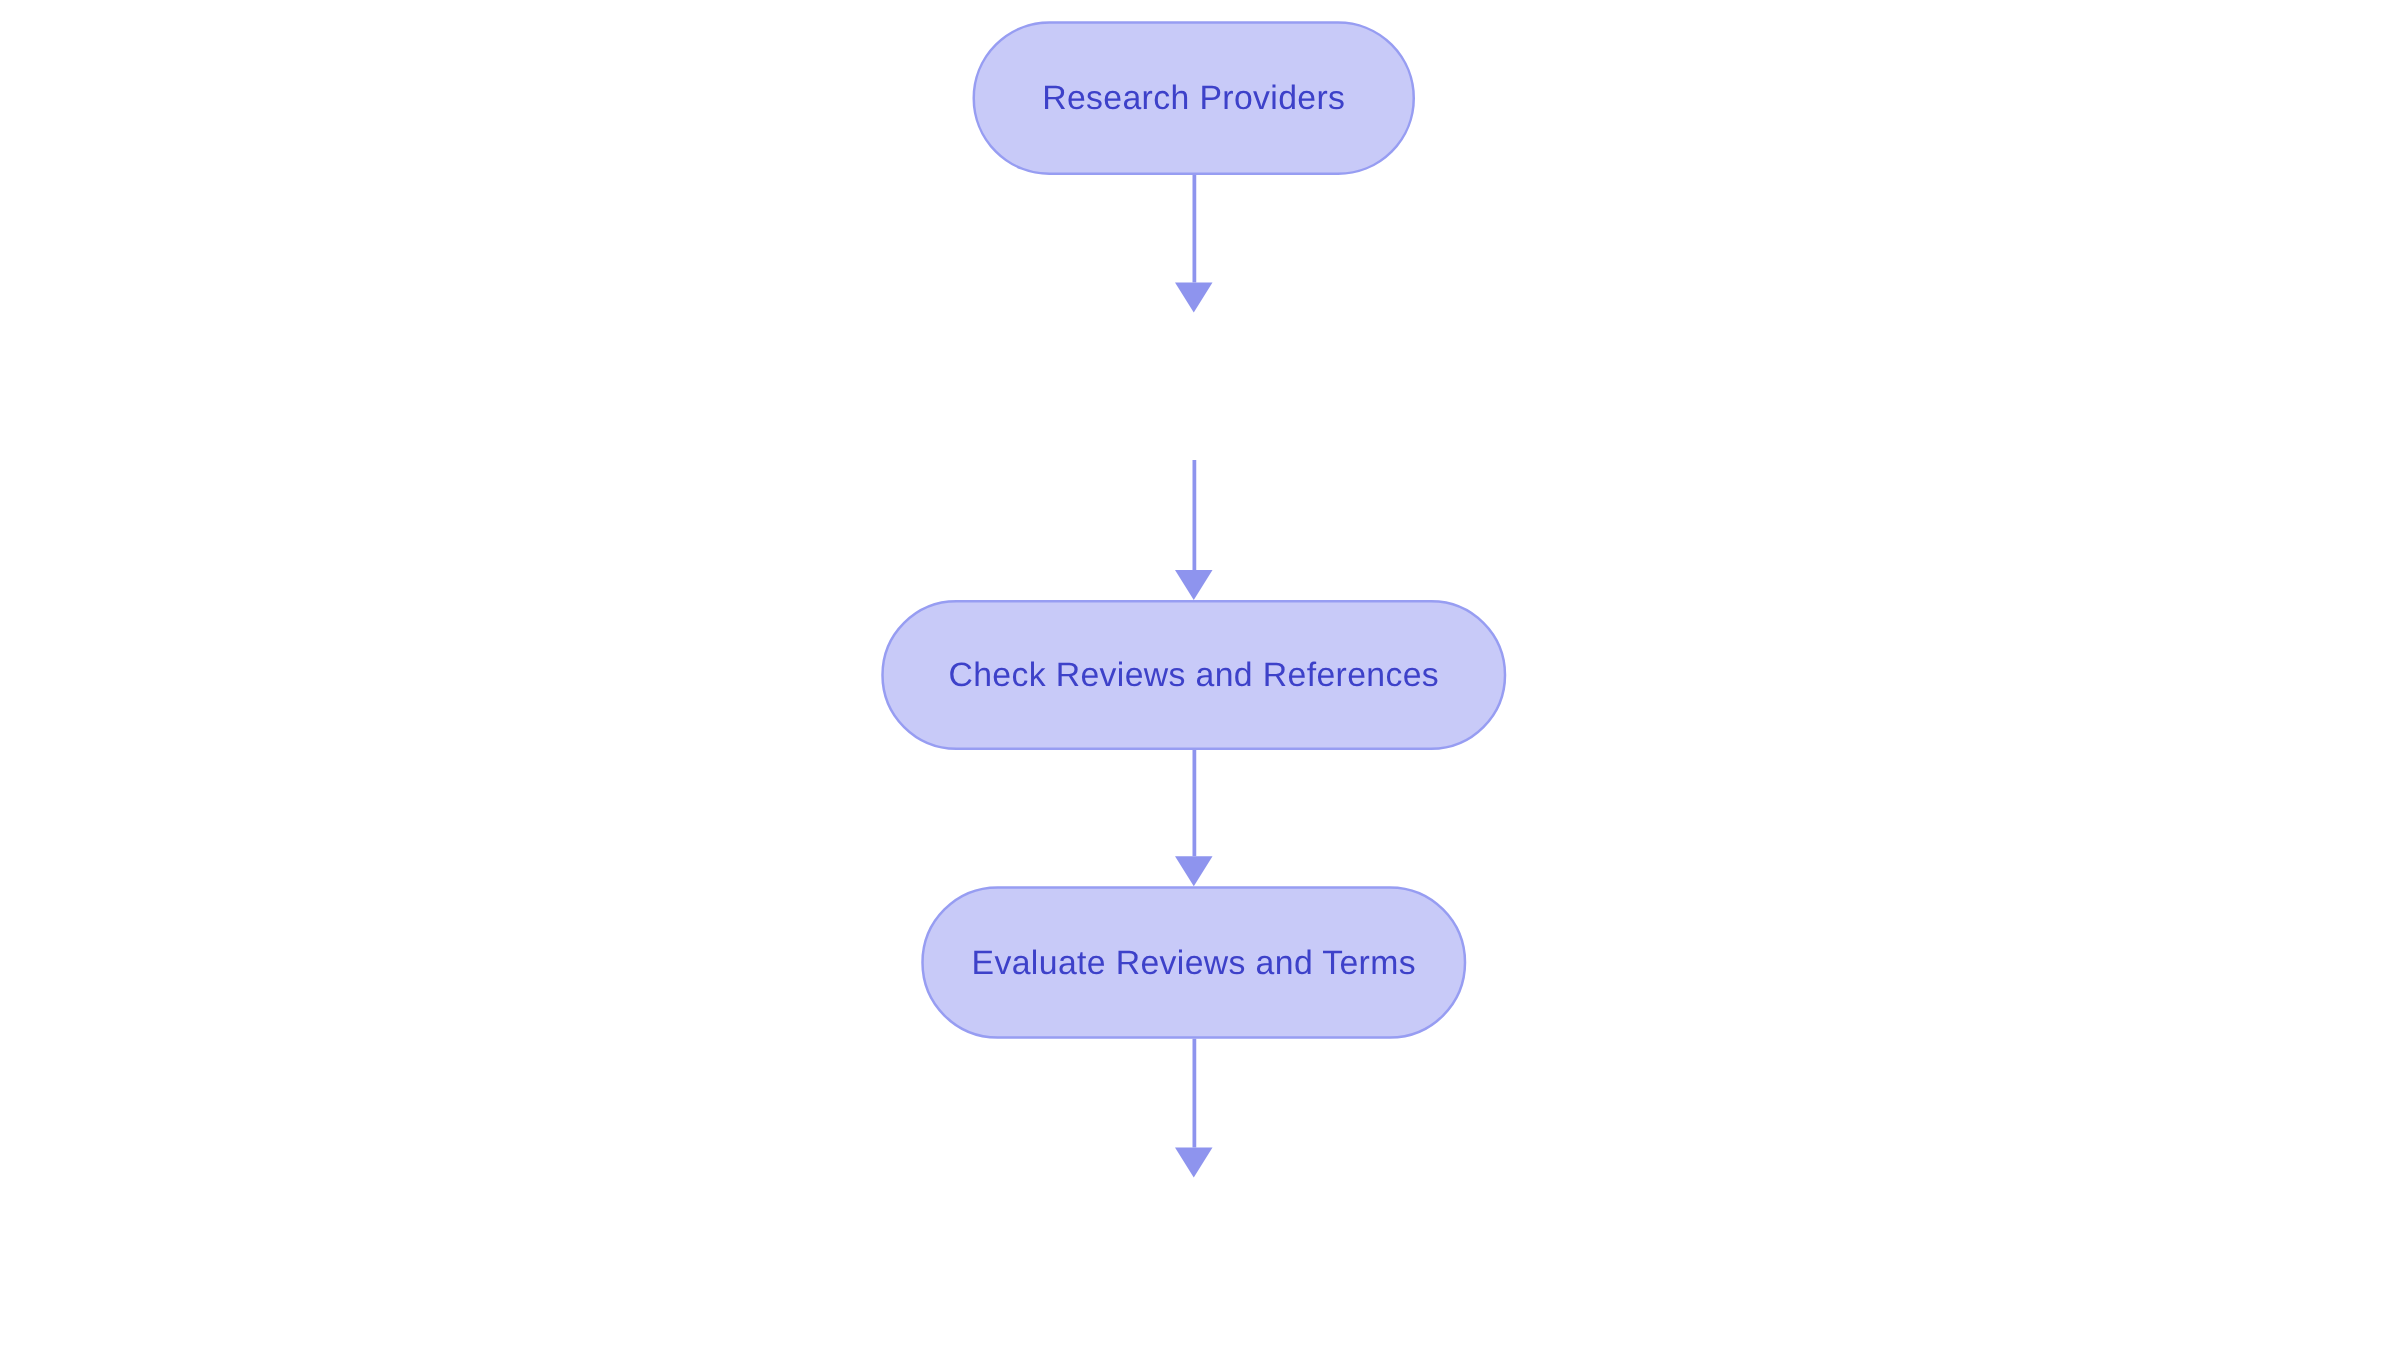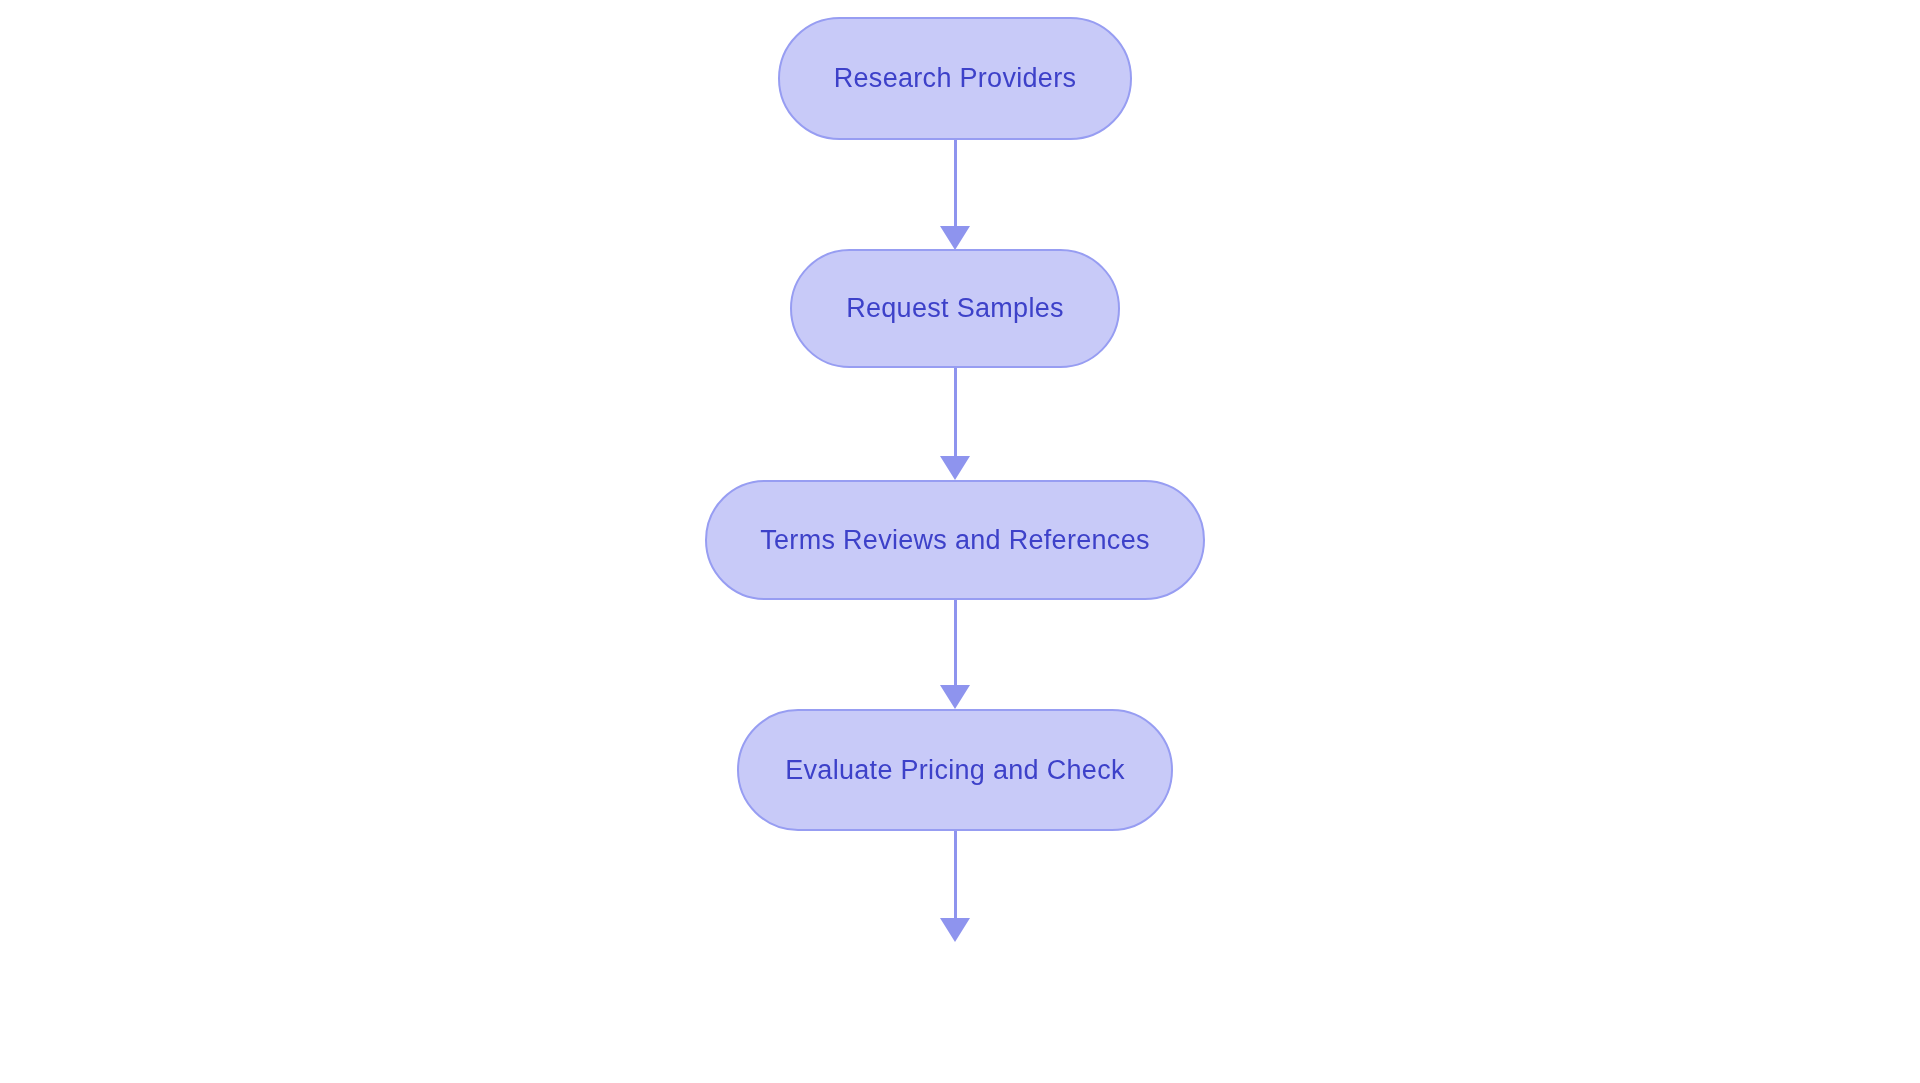--- a/index.html
+++ b/index.html
@@ -59,40 +59,37 @@
 
   <div class="node" style="left:778px; top:17px; width:354px; height:123px">
     <span class="label">Research Providers</span>
   </div>
 
   <div class="arrow" style="left:940px; top:140px; height:110px">
     <div class="shaft"></div>
     <div class="head"></div>
   </div>
 
-  <div class="node" style="left:790px; top:249px; width:330px; height:119px">
-    <span class="label">Request Samples</span>
-  </div>
 
   <div class="arrow" style="left:940px; top:368px; height:112px">
     <div class="shaft"></div>
     <div class="head"></div>
   </div>
 
   <div class="node" style="left:705px; top:480px; width:500px; height:120px">
-    <span class="label">Terms Reviews and References</span>
+    <span class="label">Check Reviews and References</span>
   </div>
 
   <div class="arrow" style="left:940px; top:600px; height:109px">
     <div class="shaft"></div>
     <div class="head"></div>
   </div>
 
   <div class="node" style="left:737px; top:709px; width:436px; height:122px">
-    <span class="label">Evaluate Pricing and Check</span>
+    <span class="label">Evaluate Reviews and Terms</span>
   </div>
 
   <div class="arrow" style="left:940px; top:831px; height:111px">
     <div class="shaft"></div>
     <div class="head"></div>
   </div>
 
 
 </div>
 

